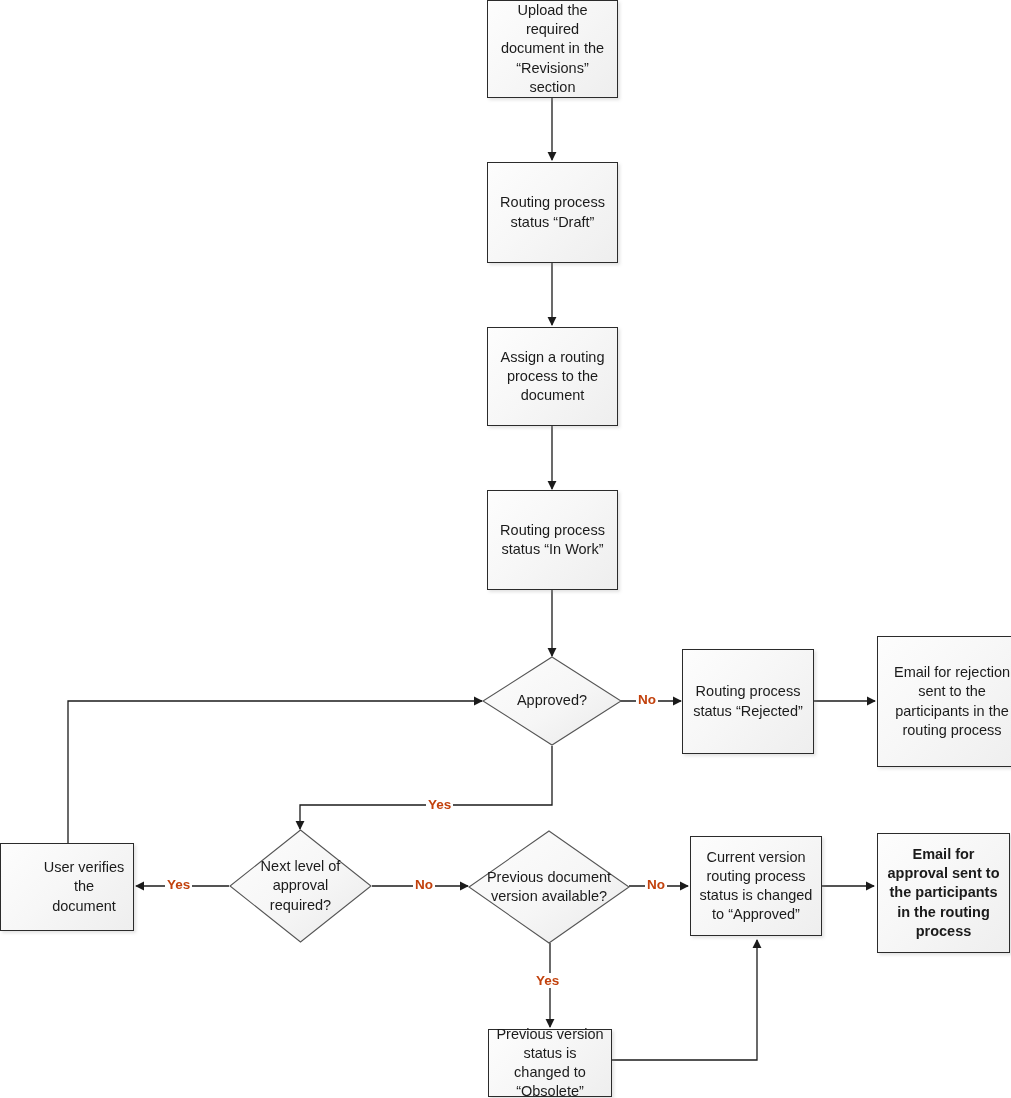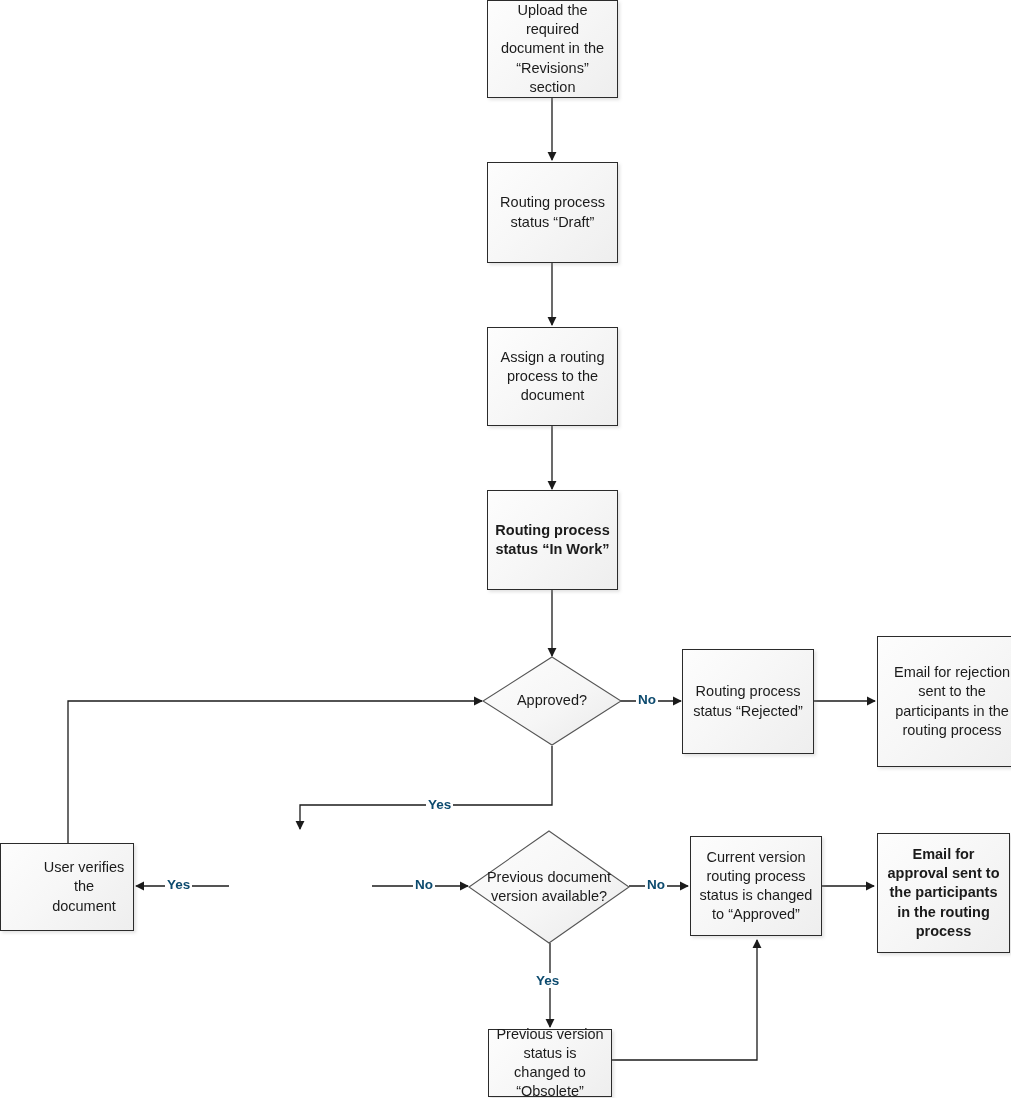--- a/index.html
+++ b/index.html
@@ -56,21 +56,21 @@
     position: relative;
     z-index: 2;
     width: 80%;
     text-align: center;
   }
   .edge-label {
     position: absolute;
     font-family: "Liberation Sans", sans-serif;
     font-size: 13.5px;
     font-weight: bold;
-    color: #0c4a6e;
+    color: #c2410c;
     background: #ffffff;
     padding: 0 2px;
     z-index: 4;
     white-space: nowrap;
   }
 </style>
 </head>
 <body>
 
 <div id="canvas">
@@ -118,21 +118,21 @@
   </div>
 
   <div class="node proc" style="left:487px; top:162px; width:131px; height:101px;">
     <span class="txt">Routing process status “Draft”</span>
   </div>
 
   <div class="node proc" style="left:487px; top:327px; width:131px; height:99px;">
     <span class="txt">Assign a routing process to the document</span>
   </div>
 
-  <div class="node proc" style="left:487px; top:490px; width:131px; height:100px;font-weight:bold;">
+  <div class="node proc" style="left:487px; top:490px; width:131px; height:100px;">
     <span class="txt">Routing process status “In Work”</span>
   </div>
 
   <div class="node proc" style="left:682px; top:649px; width:132px; height:105px;">
     <span class="txt">Routing process status “Rejected”</span>
   </div>
 
   <div class="node decision" style="left:482px; top:656px; width:140px; height:90px;">
     <span class="dwrap">
       <svg viewBox="0 0 140 90" preserveAspectRatio="none" xmlns="http://www.w3.org/2000/svg">
@@ -150,20 +150,35 @@
   </div>
 
   <div class="node proc" style="left:877px; top:636px; width:150px; height:131px;">
     <span class="txt">Email for rejection sent to the participants in the routing process</span>
   </div>
 
   <div class="node proc" style="left:0px; top:843px; width:134px; height:88px;padding-left:40px;">
     <span class="txt">User verifies the document</span>
   </div>
 
+  <div class="node decision" style="left:229px; top:829px; width:143px; height:114px;">
+    <span class="dwrap">
+      <svg viewBox="0 0 143 114" preserveAspectRatio="none" xmlns="http://www.w3.org/2000/svg">
+        <defs>
+          <linearGradient id="dg2" x1="0" y1="0" x2="1" y2="1">
+            <stop offset="0%" stop-color="#fdfdfd"></stop>
+            <stop offset="55%" stop-color="#f6f6f6"></stop>
+            <stop offset="100%" stop-color="#e9e9e9"></stop>
+          </linearGradient>
+        </defs>
+        <polygon points="71.5,1 142,57 71.5,113 1,57" fill="url(#dg2)" stroke="#555555" stroke-width="1.1"></polygon>
+      </svg>
+    </span>
+    <span class="dlabel">Next level of approval required?</span>
+  </div>
 
   <div class="node decision" style="left:468px; top:830px; width:162px; height:114px;">
     <span class="dwrap">
       <svg viewBox="0 0 162 114" preserveAspectRatio="none" xmlns="http://www.w3.org/2000/svg">
         <defs>
           <linearGradient id="dg3" x1="0" y1="0" x2="1" y2="1">
             <stop offset="0%" stop-color="#fdfdfd"></stop>
             <stop offset="55%" stop-color="#f6f6f6"></stop>
             <stop offset="100%" stop-color="#e9e9e9"></stop>
           </linearGradient>

